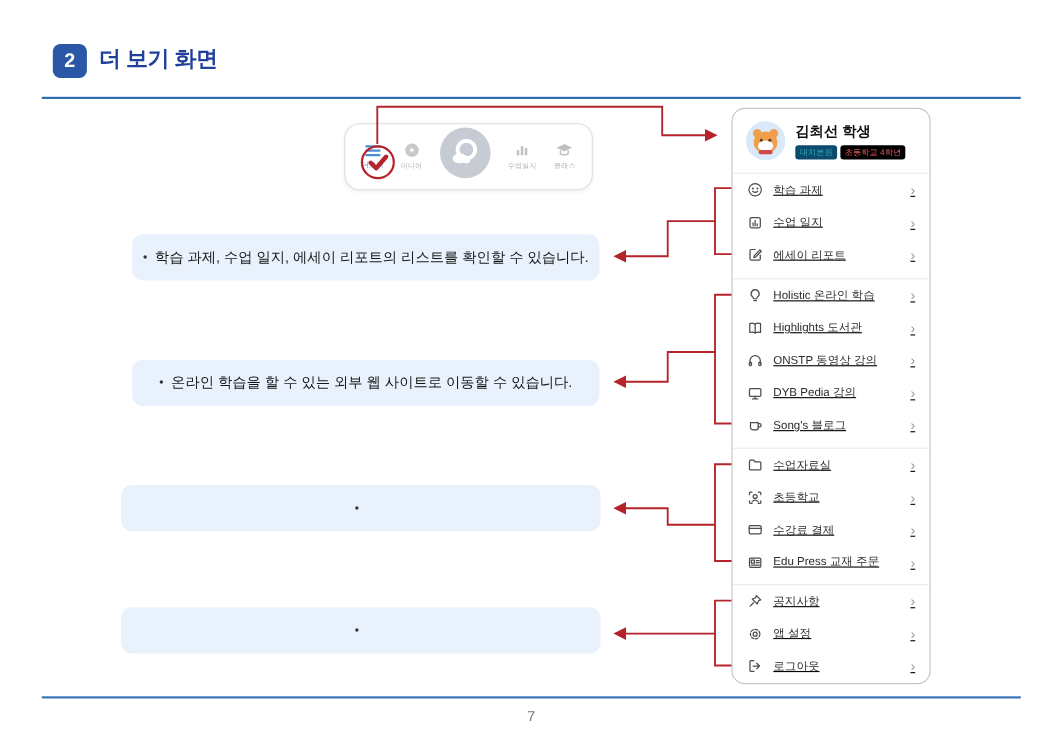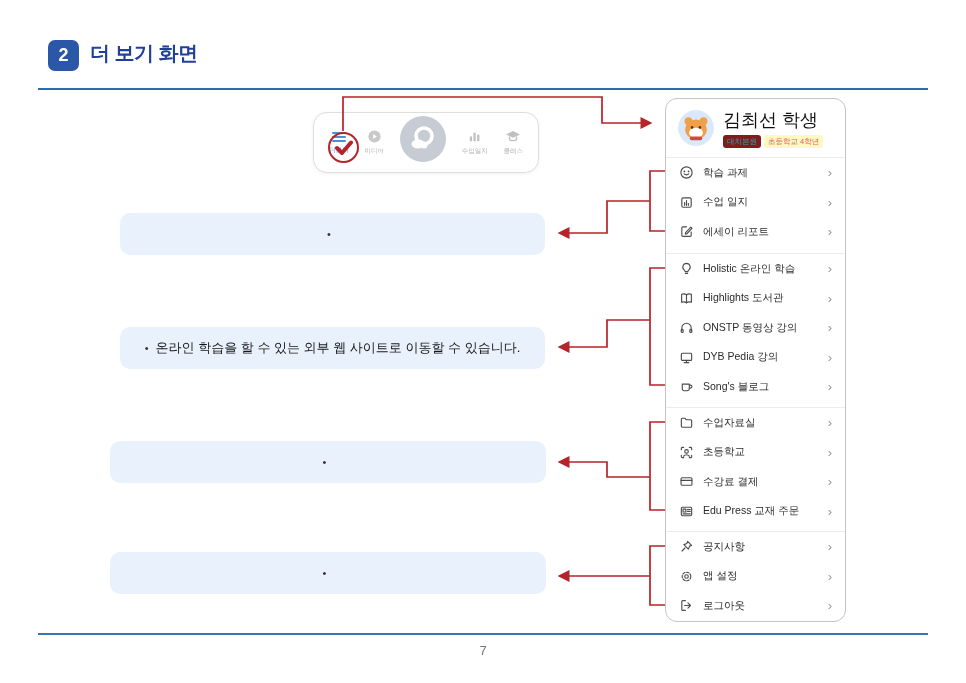--- a/index.html
+++ b/index.html
@@ -49,30 +49,30 @@
   .connectors { position:absolute; left:0; top:0; width:966px; height:683px;
     pointer-events:none; z-index:5; }
 
   
   .menu-card { position:absolute; left:665px; top:98px; width:181px; height:524px;
     background:#fff; border:1px solid #c4c4c4; border-radius:12px; z-index:2; overflow:hidden; }
   .profile { height:59px; display:flex; align-items:center; padding:0 12px;
     border-bottom:1px solid #ececec; }
   .avatar { width:36px; height:36px; border-radius:50%; overflow:hidden; flex:none; }
   .profile-meta { margin-left:9px; }
-  .profile-name { font-size:18px; font-weight:normal; color:#111; }
+  .profile-name { font-size:13px; font-weight:bold; color:#111; }
   .badge-row { display:flex; gap:3px; margin-top:3px; }
   .p-badge { font-size:7.5px; padding:1.5px 4px; border-radius:3px; white-space:nowrap; }
-  .p-badge.teal { background:#7f1d1d; color:#2fa6b4; }
-  .p-badge.pink { background:#fef9c3; color:#e05858; }
+  .p-badge.teal { background:#0c4a6e; color:#2fa6b4; }
+  .p-badge.pink { background:#000000; color:#e05858; }
 
   .menu-group { border-bottom:1px solid #ececec; overflow:hidden; }
   .mg-1 { height:96px; } .mg-2 { height:154px; } .mg-3 { height:124px; }
   .mg-4 { height:90px; border-bottom:none; }
-  .menu-row { height:29.5px; display:flex; align-items:center; padding:0 13px; cursor:pointer; }
+  .menu-row { height:29.5px; display:flex; align-items:center; padding:0 13px; cursor:pointer;text-decoration:underline; }
   .menu-row svg { flex:none; }
   .menu-label { font-size:10.5px; color:#2b2b2b; margin-left:9px; white-space:nowrap; }
   .chev { margin-left:auto; color:#999; font-size:13px; line-height:1; }
 
   .mi { stroke:#4b4b4b; fill:none; stroke-width:1.2; stroke-linecap:round; stroke-linejoin:round; }
 </style>
 </head>
 <body>
 
 <div class="page">
@@ -128,20 +128,21 @@
   </div>
 
   <div class="red-circle">
     <svg width="20" height="16" viewBox="0 0 20 16">
       <path d="M3,8 L8,13 L17,2.5" fill="none" stroke="#b5232b" stroke-width="4" stroke-linecap="round" stroke-linejoin="round"></path>
     </svg>
   </div>
 
   <div class="callout co-1">
     <span class="bullet">•</span>
+    <span>학습 과제, 수업 일지, 에세이 리포트의 리스트를 확인할 수 있습니다.</span>
   </div>
   <div class="callout co-2">
     <span class="bullet">•</span>
     <span>온라인 학습을 할 수 있는 외부 웹 사이트로 이동할 수 있습니다.</span>
   </div>
   <div class="callout co-3">
     <span class="bullet">•</span>
   </div>
   <div class="callout co-4">
     <span class="bullet">•</span>

